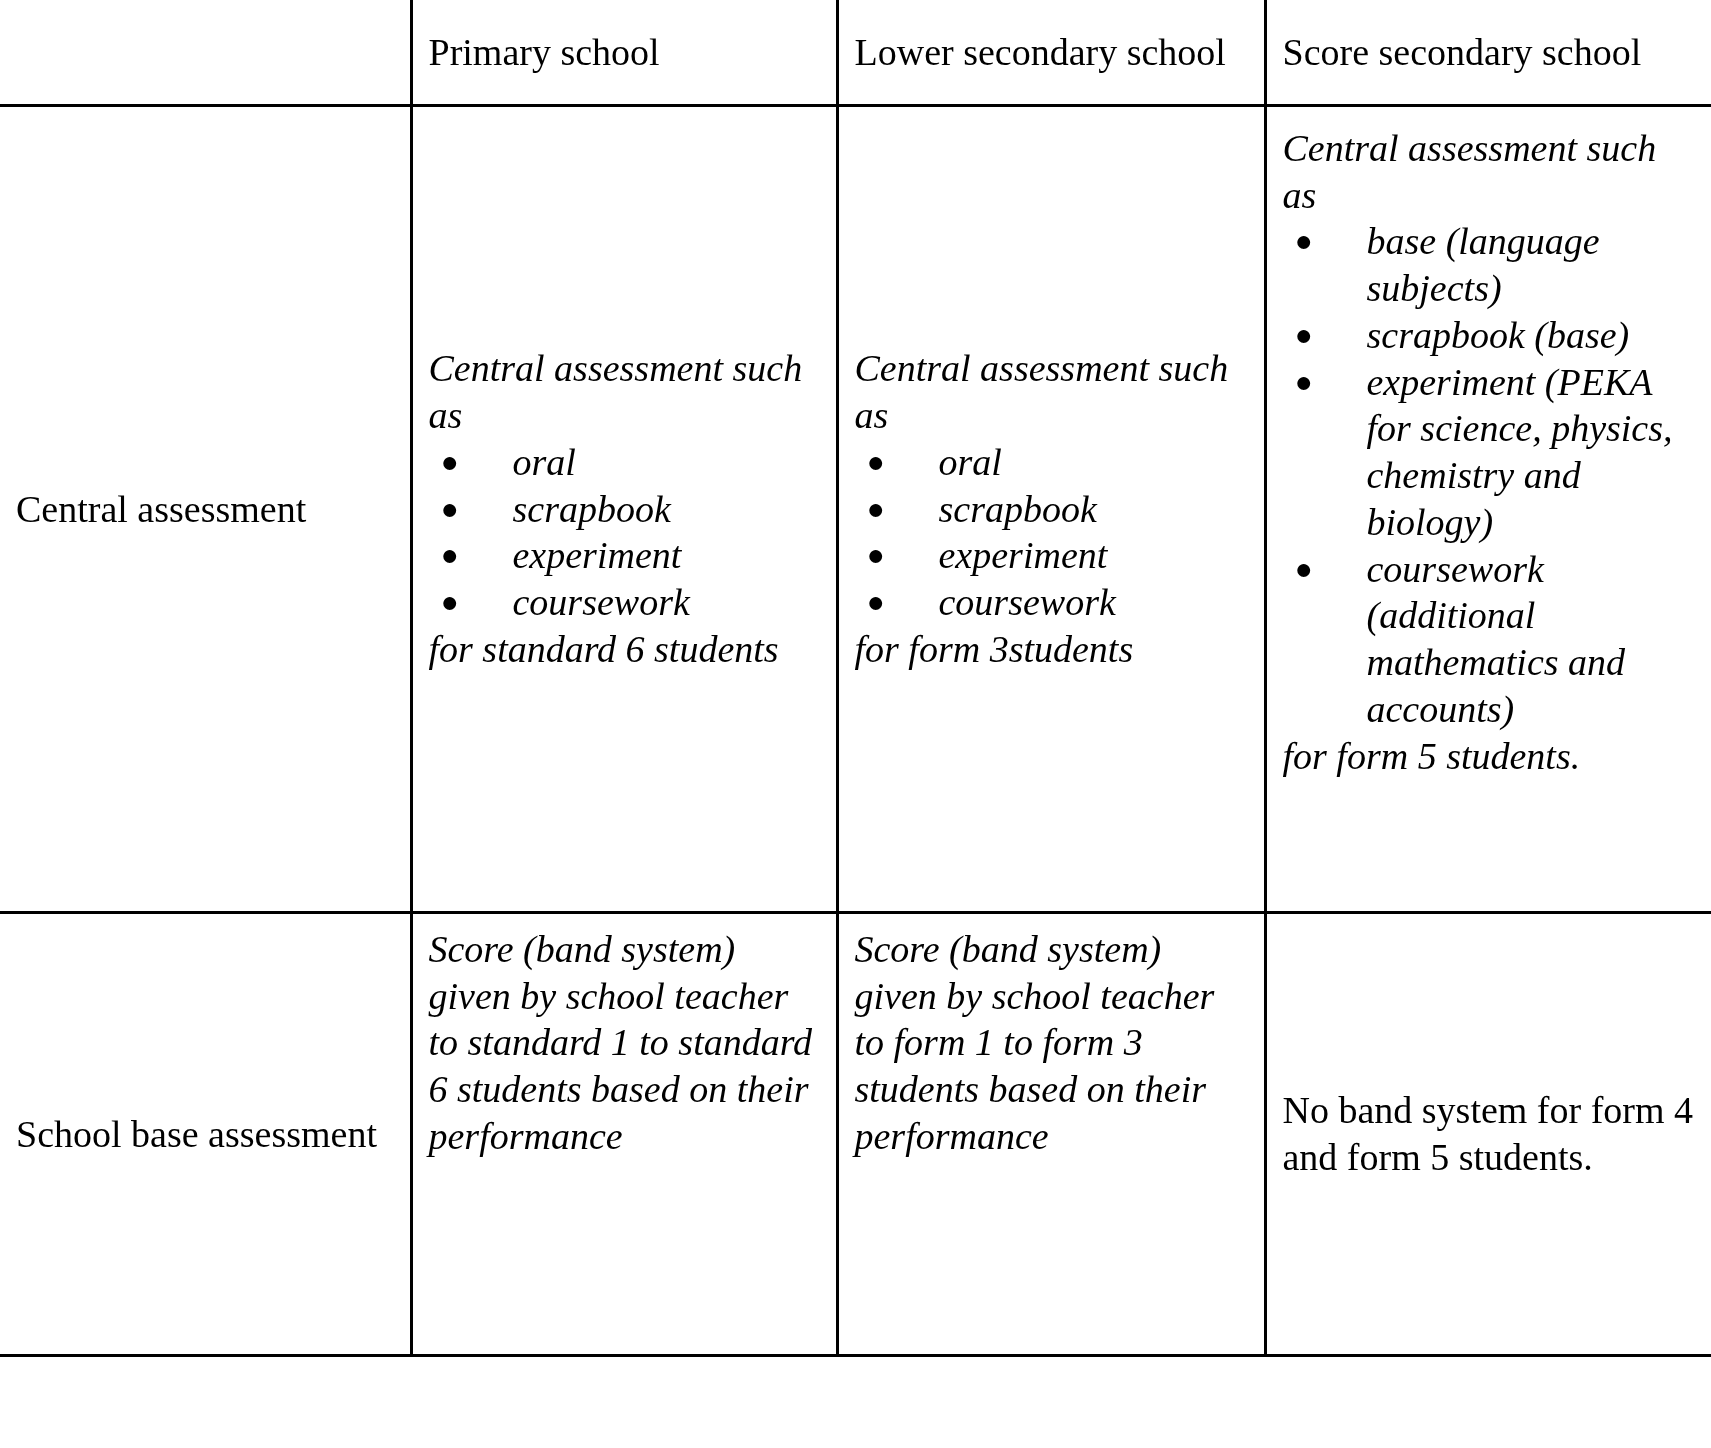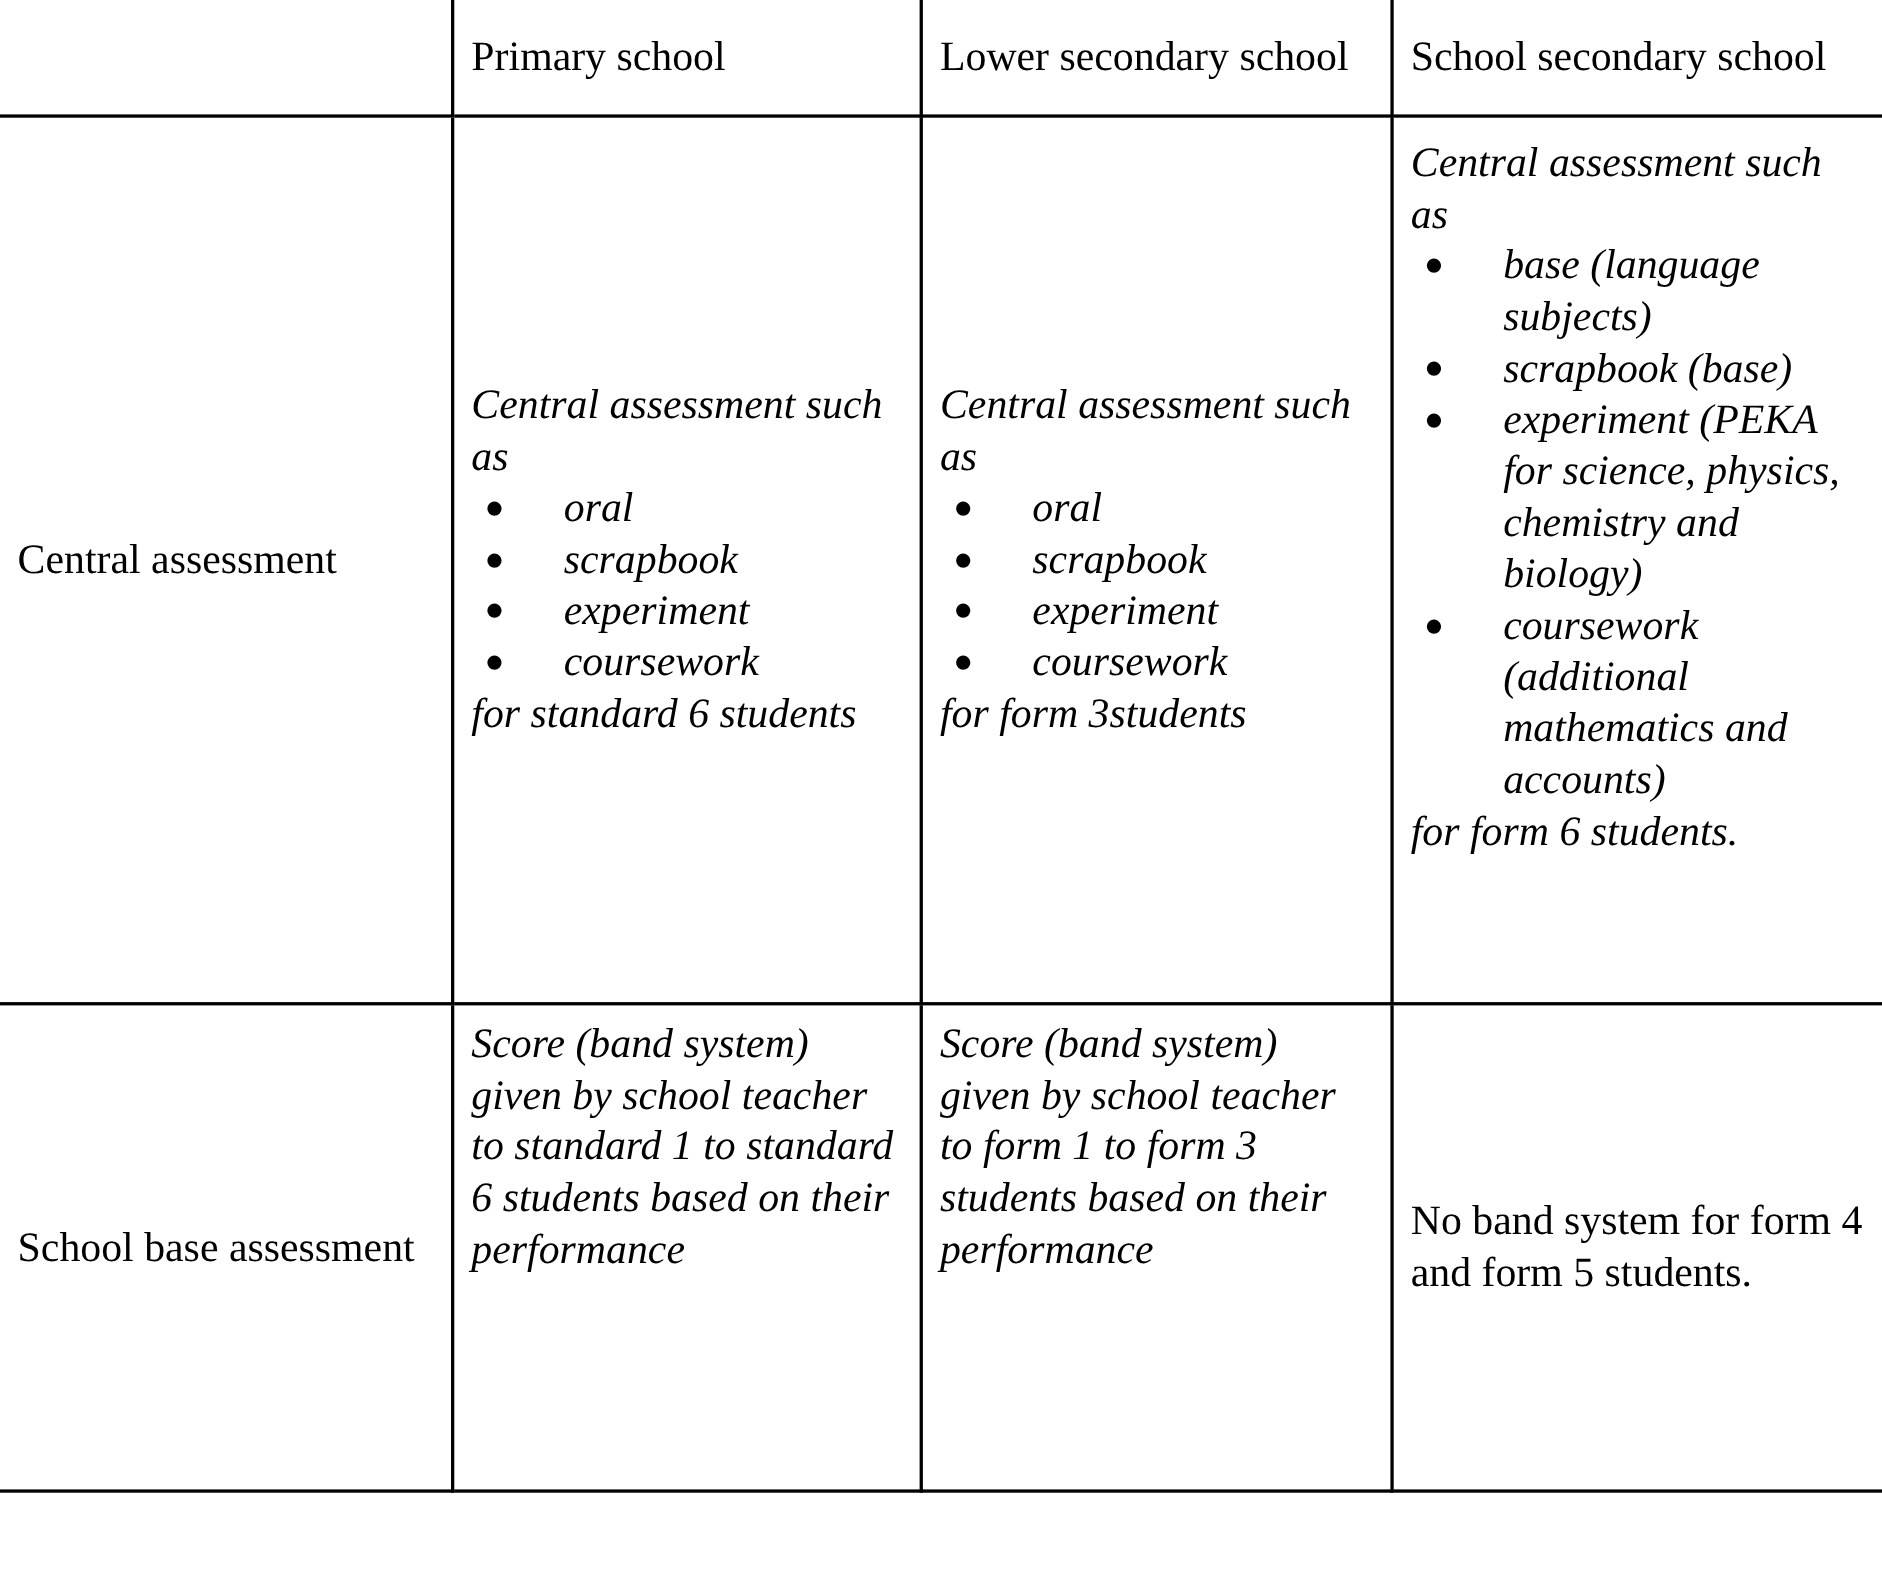--- a/index.html
+++ b/index.html
@@ -124,21 +124,21 @@
       <col class="c0">
         <col class="c1">
         <col class="c2">
         <col class="c3">
     </colgroup>
     <thead>
       <tr class="header-row">
         <th class="corner-cell"></th>
         <th>Primary school</th>
         <th>Lower secondary school</th>
-        <th>School secondary school</th>
+        <th>Score secondary school</th>
       </tr>
     </thead>
     <tbody>
 
       <tr class="assess-row">
         <td class="row-label">Central assessment</td>
 
         <td class="block-cell col-primary">
           <p class="lead">Central assessment such as</p>
           <ul class="bullets">
@@ -162,21 +162,21 @@
         </td>
 
         <td class="block-cell col-upper">
           <p class="lead">Central assessment such as</p>
           <ul class="bullets">
             <li><span class="bullet-glyph">●</span><span>base (language subjects)</span></li>
             <li><span class="bullet-glyph">●</span><span>scrapbook (base)</span></li>
             <li><span class="bullet-glyph">●</span><span>experiment (PEKA for science, physics, chemistry and biology)</span></li>
             <li><span class="bullet-glyph">●</span><span>coursework (additional mathematics and accounts)</span></li>
           </ul>
-          <p class="tail">for form 6 students.</p>
+          <p class="tail">for form 5 students.</p>
         </td>
       </tr>
 
       <tr class="sba-row">
         <td class="row-label">School base assessment</td>
         <td class="block-cell">Score (band system) given by school teacher to standard 1 to standard 6 students based on their performance</td>
         <td class="block-cell">Score (band system) given by school teacher to form 1 to form 3 students based on their performance</td>
         <td class="centered-cell">No band system for form 4 and form 5 students.</td>
       </tr>
     </tbody>

